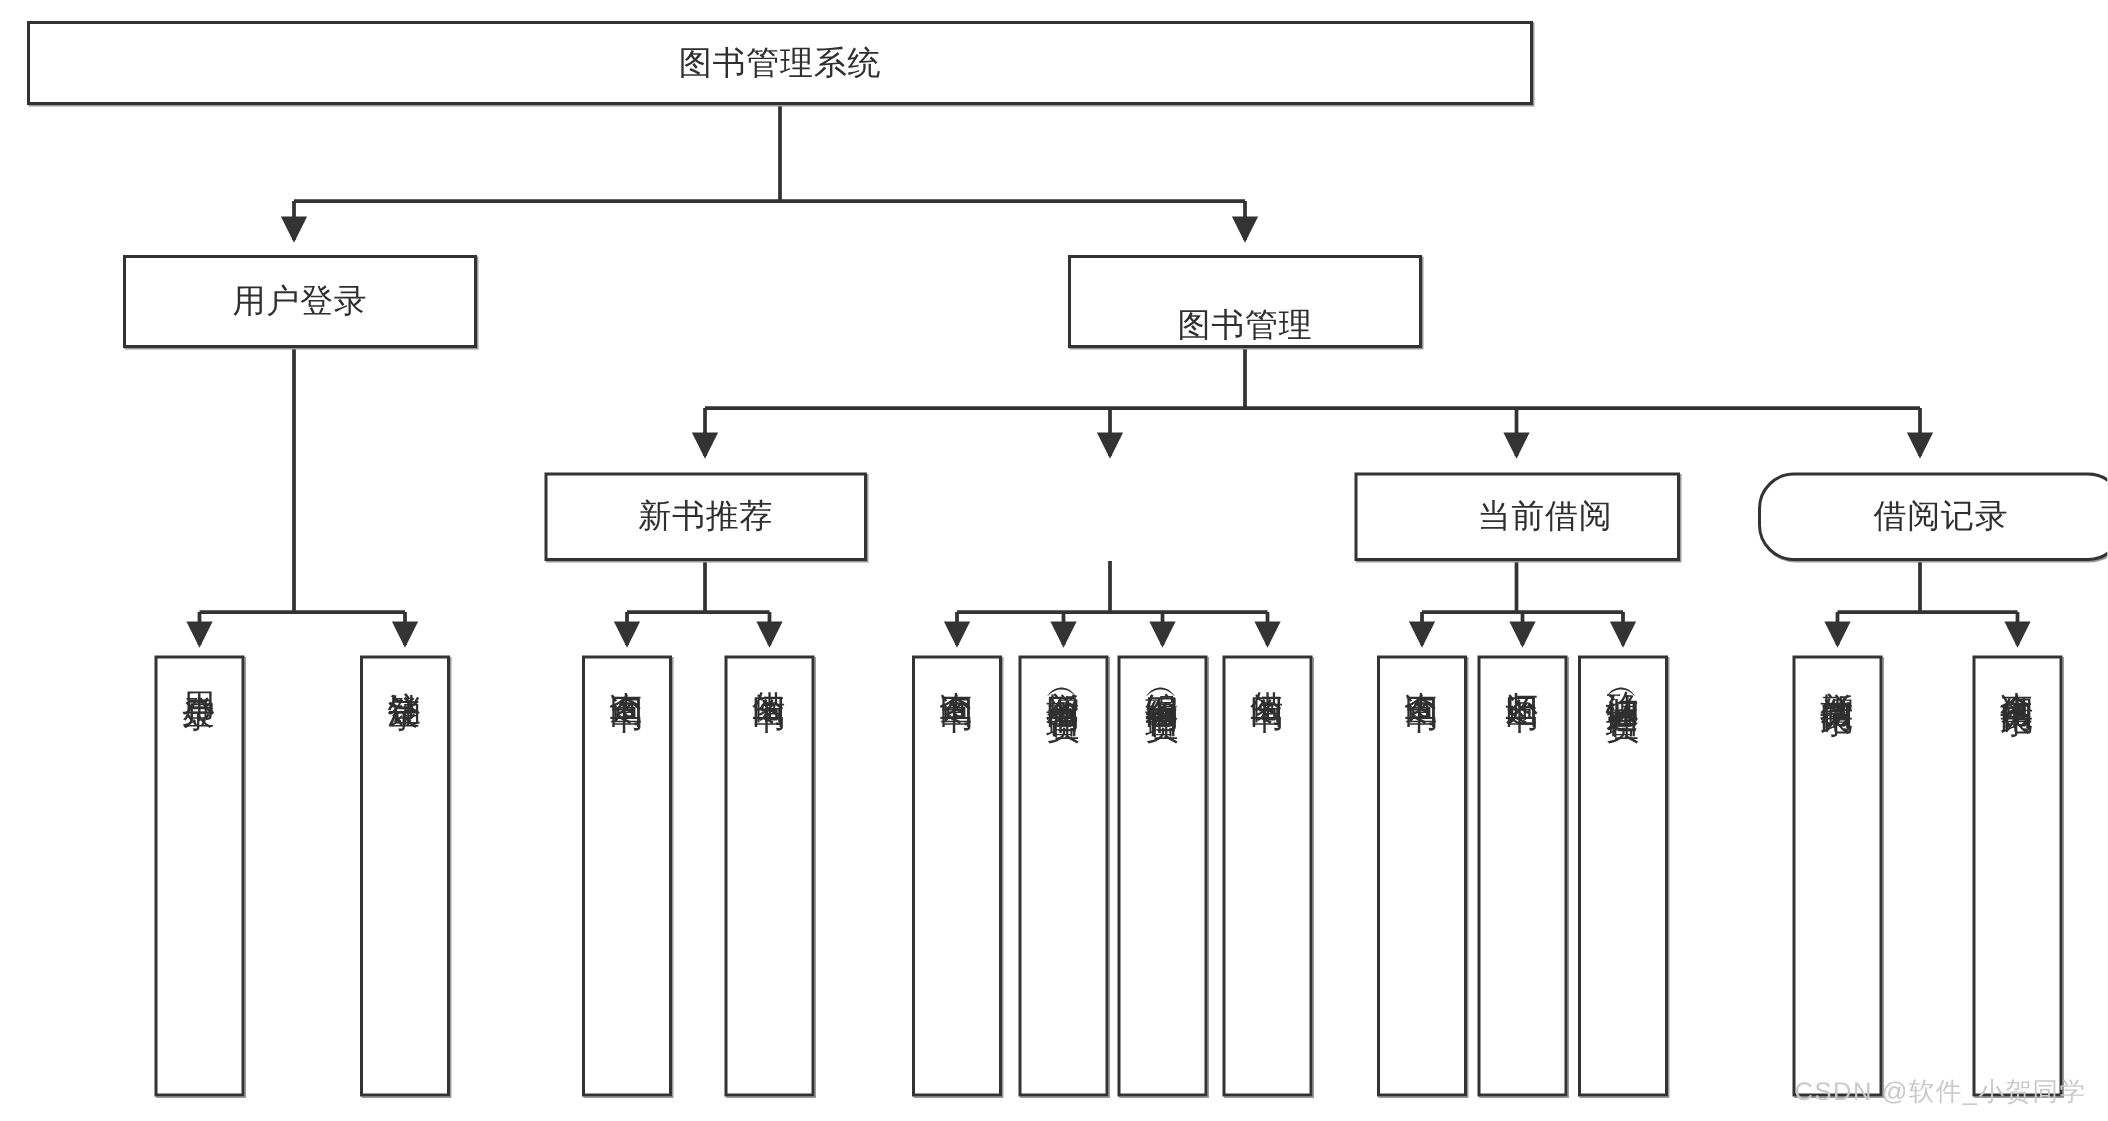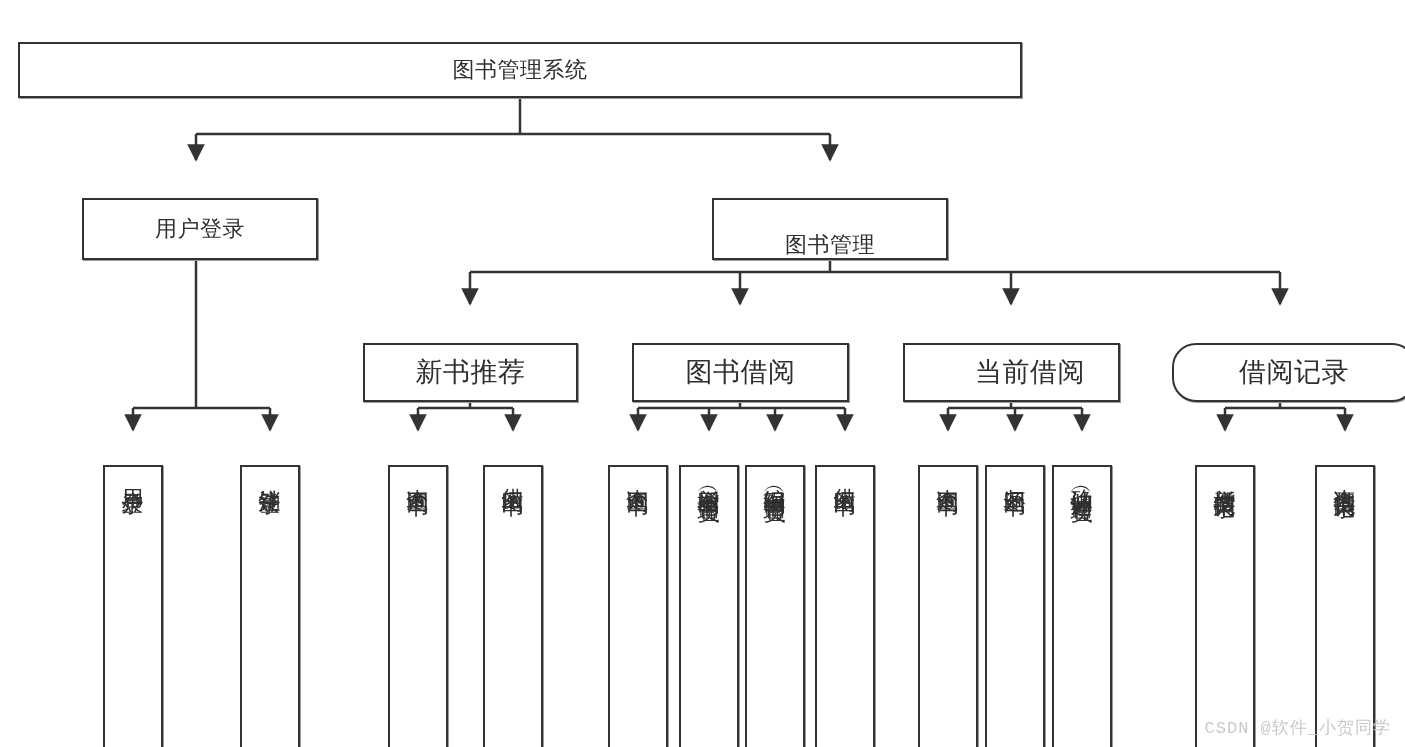--- a/index.html
+++ b/index.html
@@ -28,21 +28,20 @@
   }
   .node {
     position: absolute;
     box-sizing: border-box;
     border: 2px solid #333333;
     background: #ffffff;
     display: flex;
     align-items: center;
     justify-content: center;
     box-shadow: 1px 1px 0 #9a9a9a;
-    margin-top: 28px;
   }
   .node .label {
     font-size: 21px;
     line-height: 1.12;
     color: #2f2f2f;
     letter-spacing: 0.5px;
     white-space: nowrap;
   }
   .node.vertical {
     align-items: flex-start;
@@ -53,30 +52,29 @@
     writing-mode: vertical-rl;
     text-orientation: upright;
     font-size: 22px;
     line-height: 1.05;
     letter-spacing: 2px;
     white-space: normal;
     max-height: 100%;
   }
   .node.root .label { font-size: 22px; }
   .node.lvl1 .label { font-size: 22px; }
-  .node.lvl2 .label { font-size: 27px; text-align: center; }
+  .node.lvl2 .label { font-size: 22px; text-align: center; }
   #watermark {
     position: absolute;
     right: 14px;
     bottom: 8px;
     font-size: 17px;
     color: #c9c9c9;
     letter-spacing: 1px;
     white-space: nowrap;
-    font-family: Liberation Mono, monospace;
   }
 </style>
 </head>
 <body>
 
 <div id="canvas">
 
   <svg id="edges" viewBox="0 0 1405 747">
     <defs>
       <marker id="arrow" viewBox="0 0 10 10" refX="9" refY="5" markerWidth="7" markerHeight="7" orient="auto-start-reverse">
@@ -135,23 +133,20 @@
   <div class="node lvl1" style="left:82px; top:170px; width:236px; height:62px;">
     <span class="label">用户登录</span>
   </div>
   <div class="node lvl1" style="left:712px; top:170px; width:236px; height:62px;align-items:flex-end;">
     <span class="label">图书管理</span>
   </div>
 
   <div class="node lvl2" style="left:363px; top:315px; width:215px; height:59px;">
     <span class="label">新书推荐</span>
   </div>
-  <div class="node lvl2" style="left:632px; top:315px; width:217px; height:59px;">
-    <span class="label">图书借阅</span>
-  </div>
   <div class="node lvl2" style="left:903px; top:315px; width:217px; height:59px;padding-left:37px;">
     <span class="label">当前借阅</span>
   </div>
   <div class="node lvl2" style="left:1172px; top:315px; width:244px; height:59px;border-radius:24px;">
     <span class="label">借阅记录</span>
   </div>
 
   <div class="node vertical" style="left:103px; top:437px; width:60px; height:294px;">
     <span class="label">用户登录</span>
   </div>

